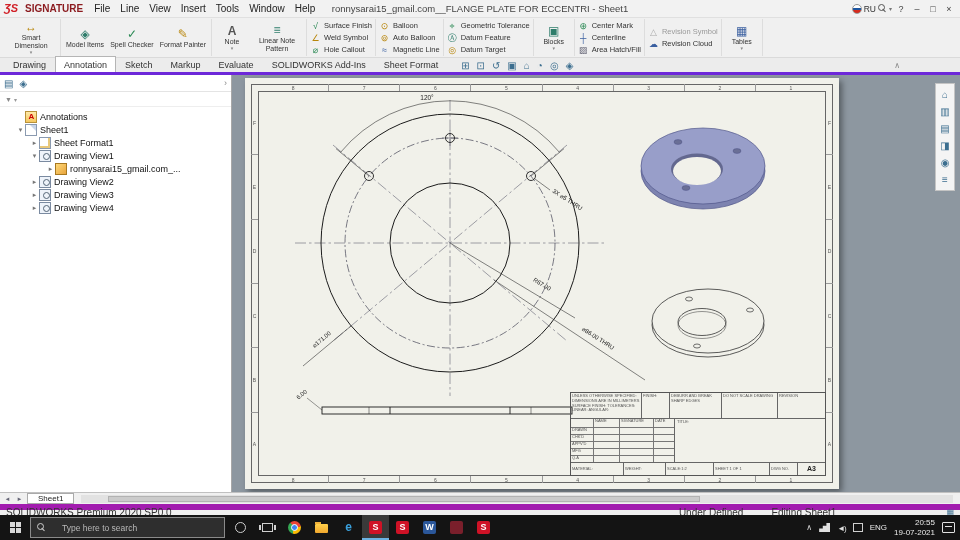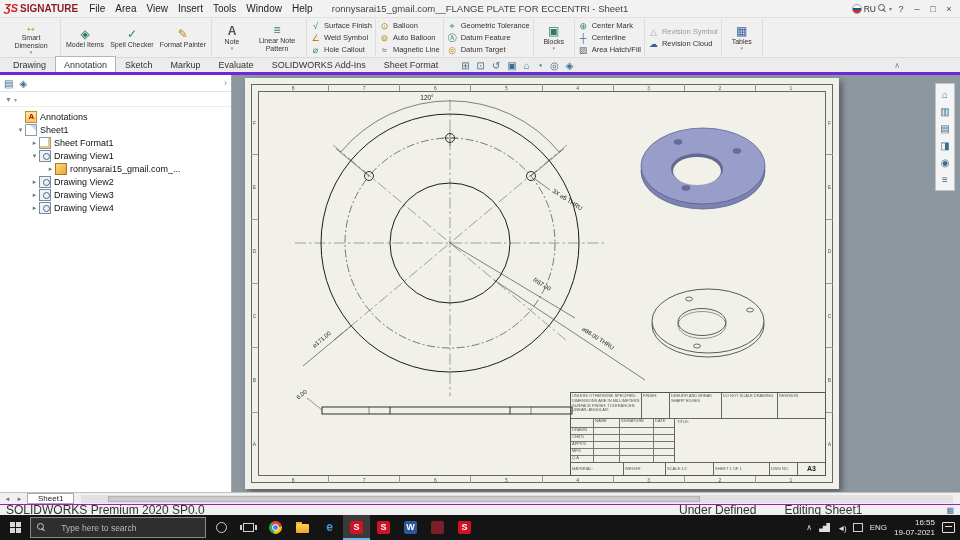--- a/index.html
+++ b/index.html
@@ -3,21 +3,21 @@
 <meta charset="utf-8">
 <title>SOLIDWORKS</title>
 <style>
 *{margin:0;padding:0;box-sizing:border-box}
 html,body{width:960px;height:540px;overflow:hidden}
 body{font-family:"Liberation Sans",sans-serif;font-size:10px;color:#222;background:#fff}
 .screen{position:relative;width:960px;height:540px;display:flex;flex-direction:column}
 
 
 .titlebar{height:18px;background:#f2f2f2;display:flex;align-items:center;padding:0 4px;position:relative;border-bottom:1px solid #e0e0e0;flex:none}
-.brand{display:flex;align-items:center;gap:2px;margin-right:6px;z-index:2}
+.brand{display:flex;align-items:center;gap:7px;margin-right:6px;z-index:2}
 .brand-logo{color:#d11f26;font-weight:bold;font-style:italic;font-size:11px;line-height:1}
 .brand-name{font-weight:bold;color:#8b1a1e;font-size:10px}
 .menus{display:flex;z-index:2}
 .menu{padding:0 5px;font-size:10px;color:#222;cursor:default}
 .doc-title{position:absolute;left:200px;right:200px;text-align:center;font-size:9.5px;color:#444;white-space:nowrap;overflow:hidden}
 .tb-right{margin-left:auto;display:flex;align-items:center;gap:2px;z-index:2}
 .flag{width:10px;height:10px;border-radius:50%;border:1px solid #999;background:linear-gradient(#fff 33%,#1c55a0 33% 66%,#d52b1e 66%)}
 .lang{font-size:8.5px;color:#333}
 .mag{width:9px;height:9px;position:relative;display:inline-block}
 .mag::before{content:"";position:absolute;width:5px;height:5px;border:1.2px solid #555;border-radius:50%;left:0;top:0}
@@ -137,32 +137,32 @@
 .pic{height:17px;display:flex;align-items:center;justify-content:center;font-size:10px;color:#3c6e8f;cursor:default}
 .p1::before{content:"⌂"}.p2::before{content:"▥"}.p3::before{content:"▤"}
 .p4::before{content:"◨"}.p5::before{content:"◉"}.p6::before{content:"≡"}
 
 
 .sheettabbar{height:12px;background:#f0f0f0;border-top:1px solid #c0c0c0;display:flex;align-items:center;padding:0 3px;gap:3px;flex:none}
 .stb-nav{font-size:6px;color:#667;width:9px;text-align:center;cursor:default}
 .sheet-tab{background:#fff;border:1px solid #aaa;font-size:8px;height:11px;display:flex;align-items:center;padding:0 10px;cursor:default}
 .stb-scroll{flex:1;height:8px;background:#e2e2e2;margin:0 4px;position:relative}
 .stb-thumb{position:absolute;left:3%;width:68%;top:1px;bottom:1px;background:#cbcbcb;border:1px solid #b2b2b2}
-.statusbar{height:11px;background:#f0f0f0;border-top:1px solid #a21caf;display:flex;align-items:center;font-size:12px;color:#333;padding:0 6px;flex:none}
+.statusbar{height:11px;background:#f0f0f0;border-top:6px solid #a21caf;display:flex;align-items:center;font-size:10px;color:#333;padding:0 6px;flex:none}
 .status-spacer{flex:1}
 .status-state{margin-right:28px}
-.status-editing{margin-right:84px}
+.status-editing{margin-right:110px}
 .status-grid{color:#3c6e8f;font-size:8px}
 .status-grid::before{content:"▦"}
 
 
 .taskbar{height:25px;background:#141414;display:flex;align-items:center;color:#ddd;flex:none}
 .start{width:30px;height:100%;display:flex;align-items:center;justify-content:center;cursor:default}
 .winlogo{width:11px;height:11px;background:linear-gradient(90deg,transparent 45%,#141414 45% 55%,transparent 55%),linear-gradient(transparent 45%,#141414 45% 55%,transparent 55%),#d8d8d8}
-.search{width:176px;height:21px;background:#2e2e2e;border:1px solid #8a8a8a;display:flex;align-items:center;gap:16px;padding:0 6px;margin-right:2px}
+.search{width:195px;height:21px;background:#2e2e2e;border:1px solid #8a8a8a;display:flex;align-items:center;gap:16px;padding:0 6px;margin-right:2px}
 .search .mag::before{border-color:#ccc}
 .search .mag::after{background:#ccc}
 .search-input{background:transparent;border:none;outline:none;color:#c8c8c8;font-size:8.5px;width:150px;font-family:"Liberation Sans",sans-serif}
 .search-input::placeholder{color:#b8b8b8}
 .tbicon{width:27px;height:25px;display:flex;align-items:center;justify-content:center;cursor:default}
 .tbicon.active{background:#3a3a3a;box-shadow:inset 0 -2px 0 #6cb2e2}
 .appic{display:block}
 .tb-cortana{width:11px;height:11px;border:1.5px solid #d0d0d0;border-radius:50%}
 .tb-taskview{width:11px;height:9px;border:1px solid #d0d0d0;position:relative}
 .tb-taskview::before{content:"";position:absolute;left:-4px;top:1px;width:2px;height:5px;background:#d0d0d0}
@@ -195,21 +195,21 @@
 <div class="screen">
 
   <div class="titlebar">
     <div class="brand">
       <span class="brand-logo">ƷS</span>
       <span class="brand-name">SIGNATURE</span>
     </div>
     <div class="menus">
 
     <span class="menu">File</span>
-        <span class="menu">Area</span>
+        <span class="menu">Line</span>
         <span class="menu">View</span>
         <span class="menu">Insert</span>
         <span class="menu">Tools</span>
         <span class="menu">Window</span>
         <span class="menu">Help</span>
       </div>
     <div class="doc-title">ronnysarai15_gmail.com__FLANGE PLATE FOR ECCENTRI - Sheet1</div>
     <div class="tb-right">
       <span class="flag"></span>
       <span class="lang">RU</span>
@@ -698,20 +698,20 @@
           <span class="appic tb-sw"></span>
         </div>
       </div>
     <div class="tray">
       <span class="tr-chevron"></span>
       <span class="tr-net"></span>
       <span class="tr-vol"></span>
       <span class="tr-box"></span>
       <span class="tray-lang">ENG</span>
       <div class="clock">
-        <span>16:55</span>
+        <span>20:55</span>
         <span>19-07-2021</span>
       </div>
       <span class="notif"></span>
     </div>
   </div>
 
 </div>
 
 </body></html>

